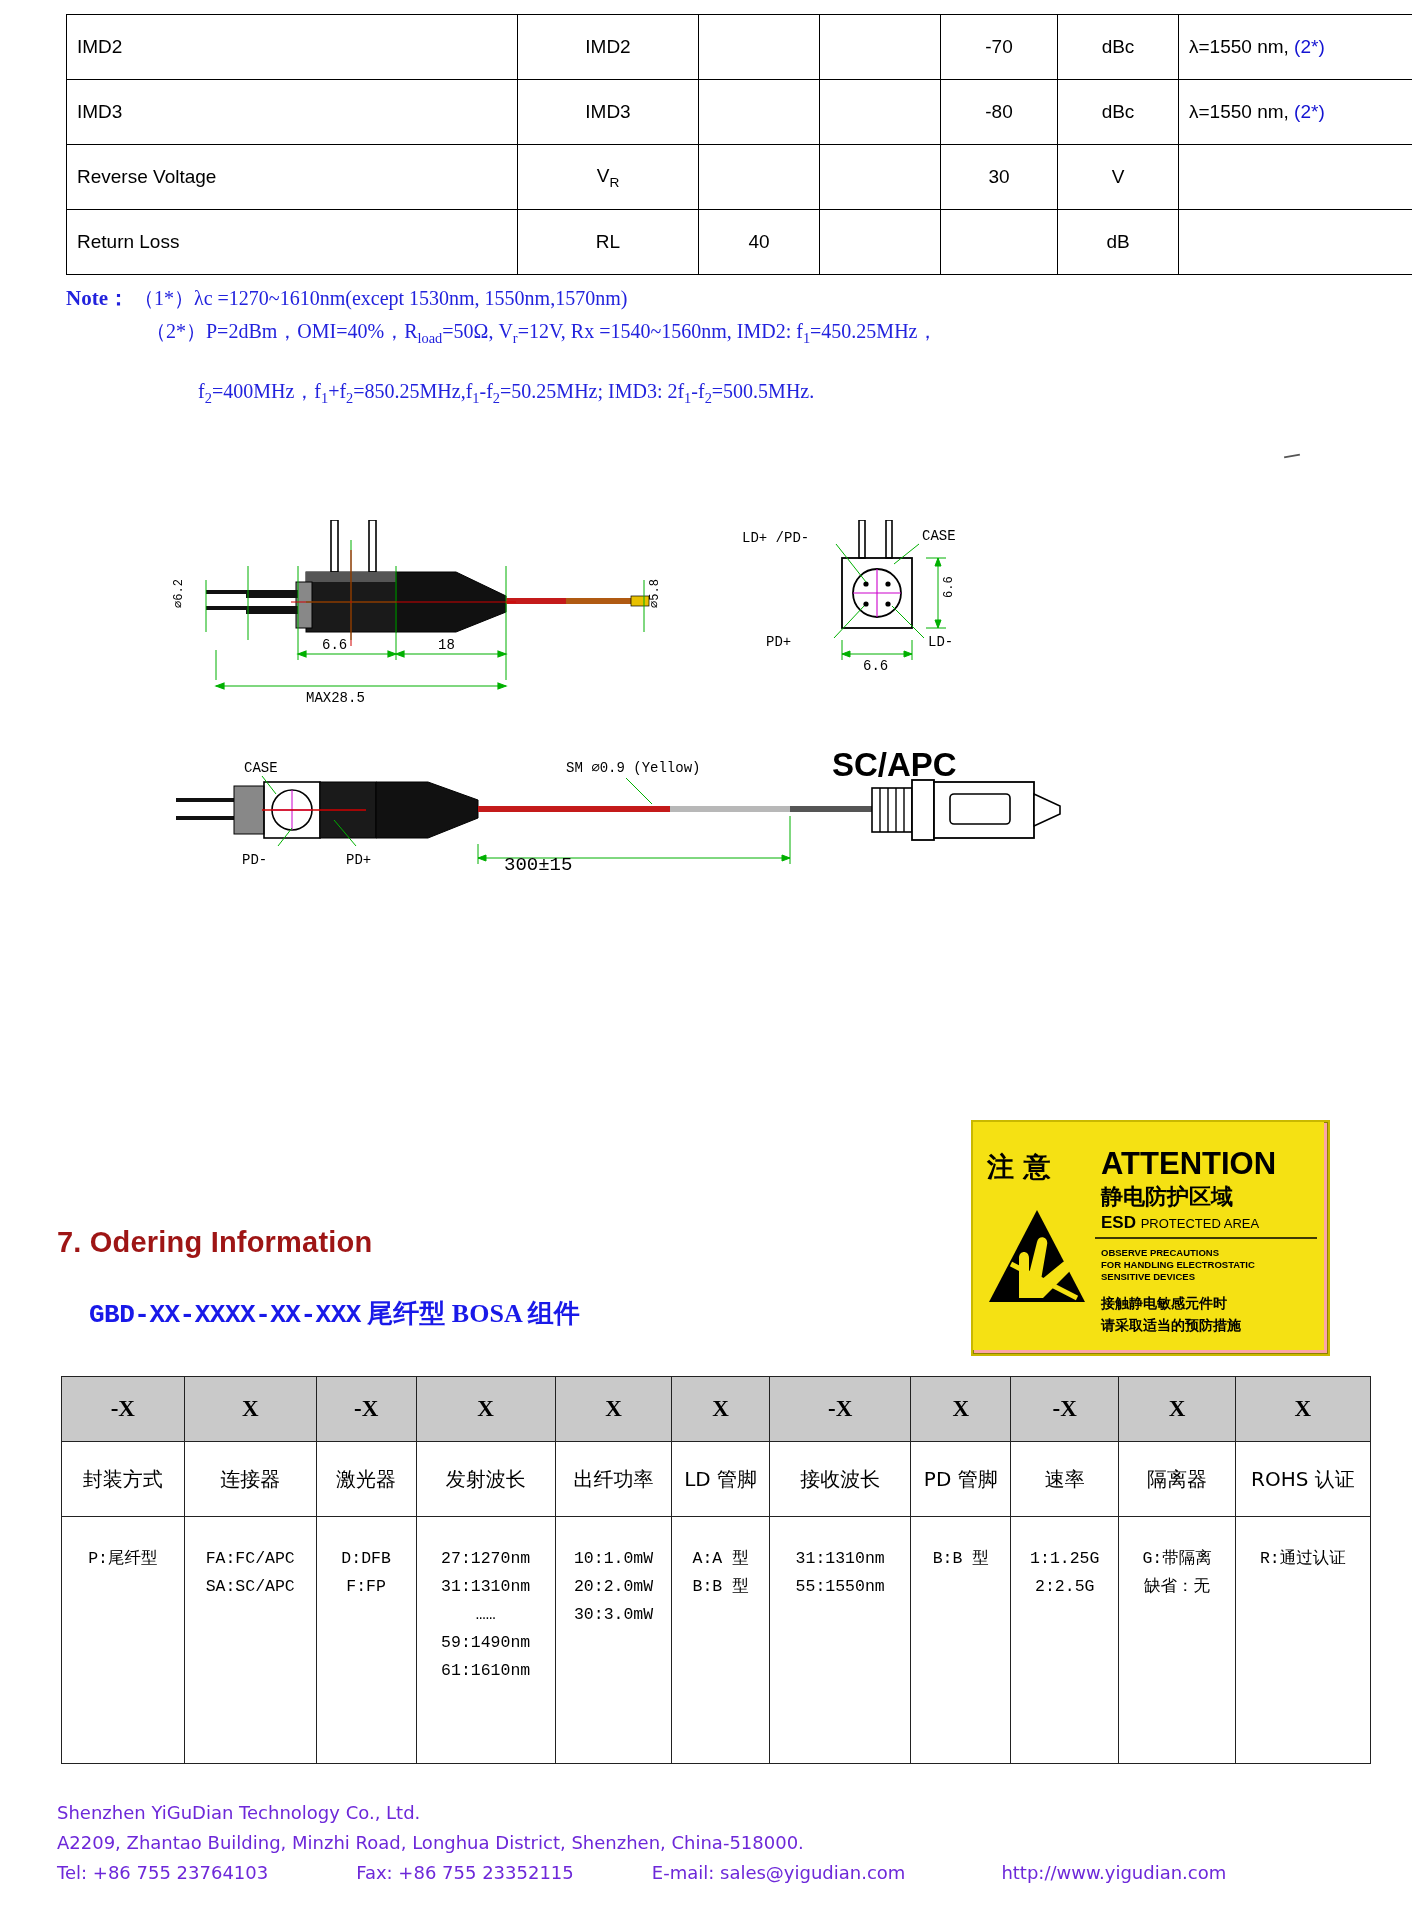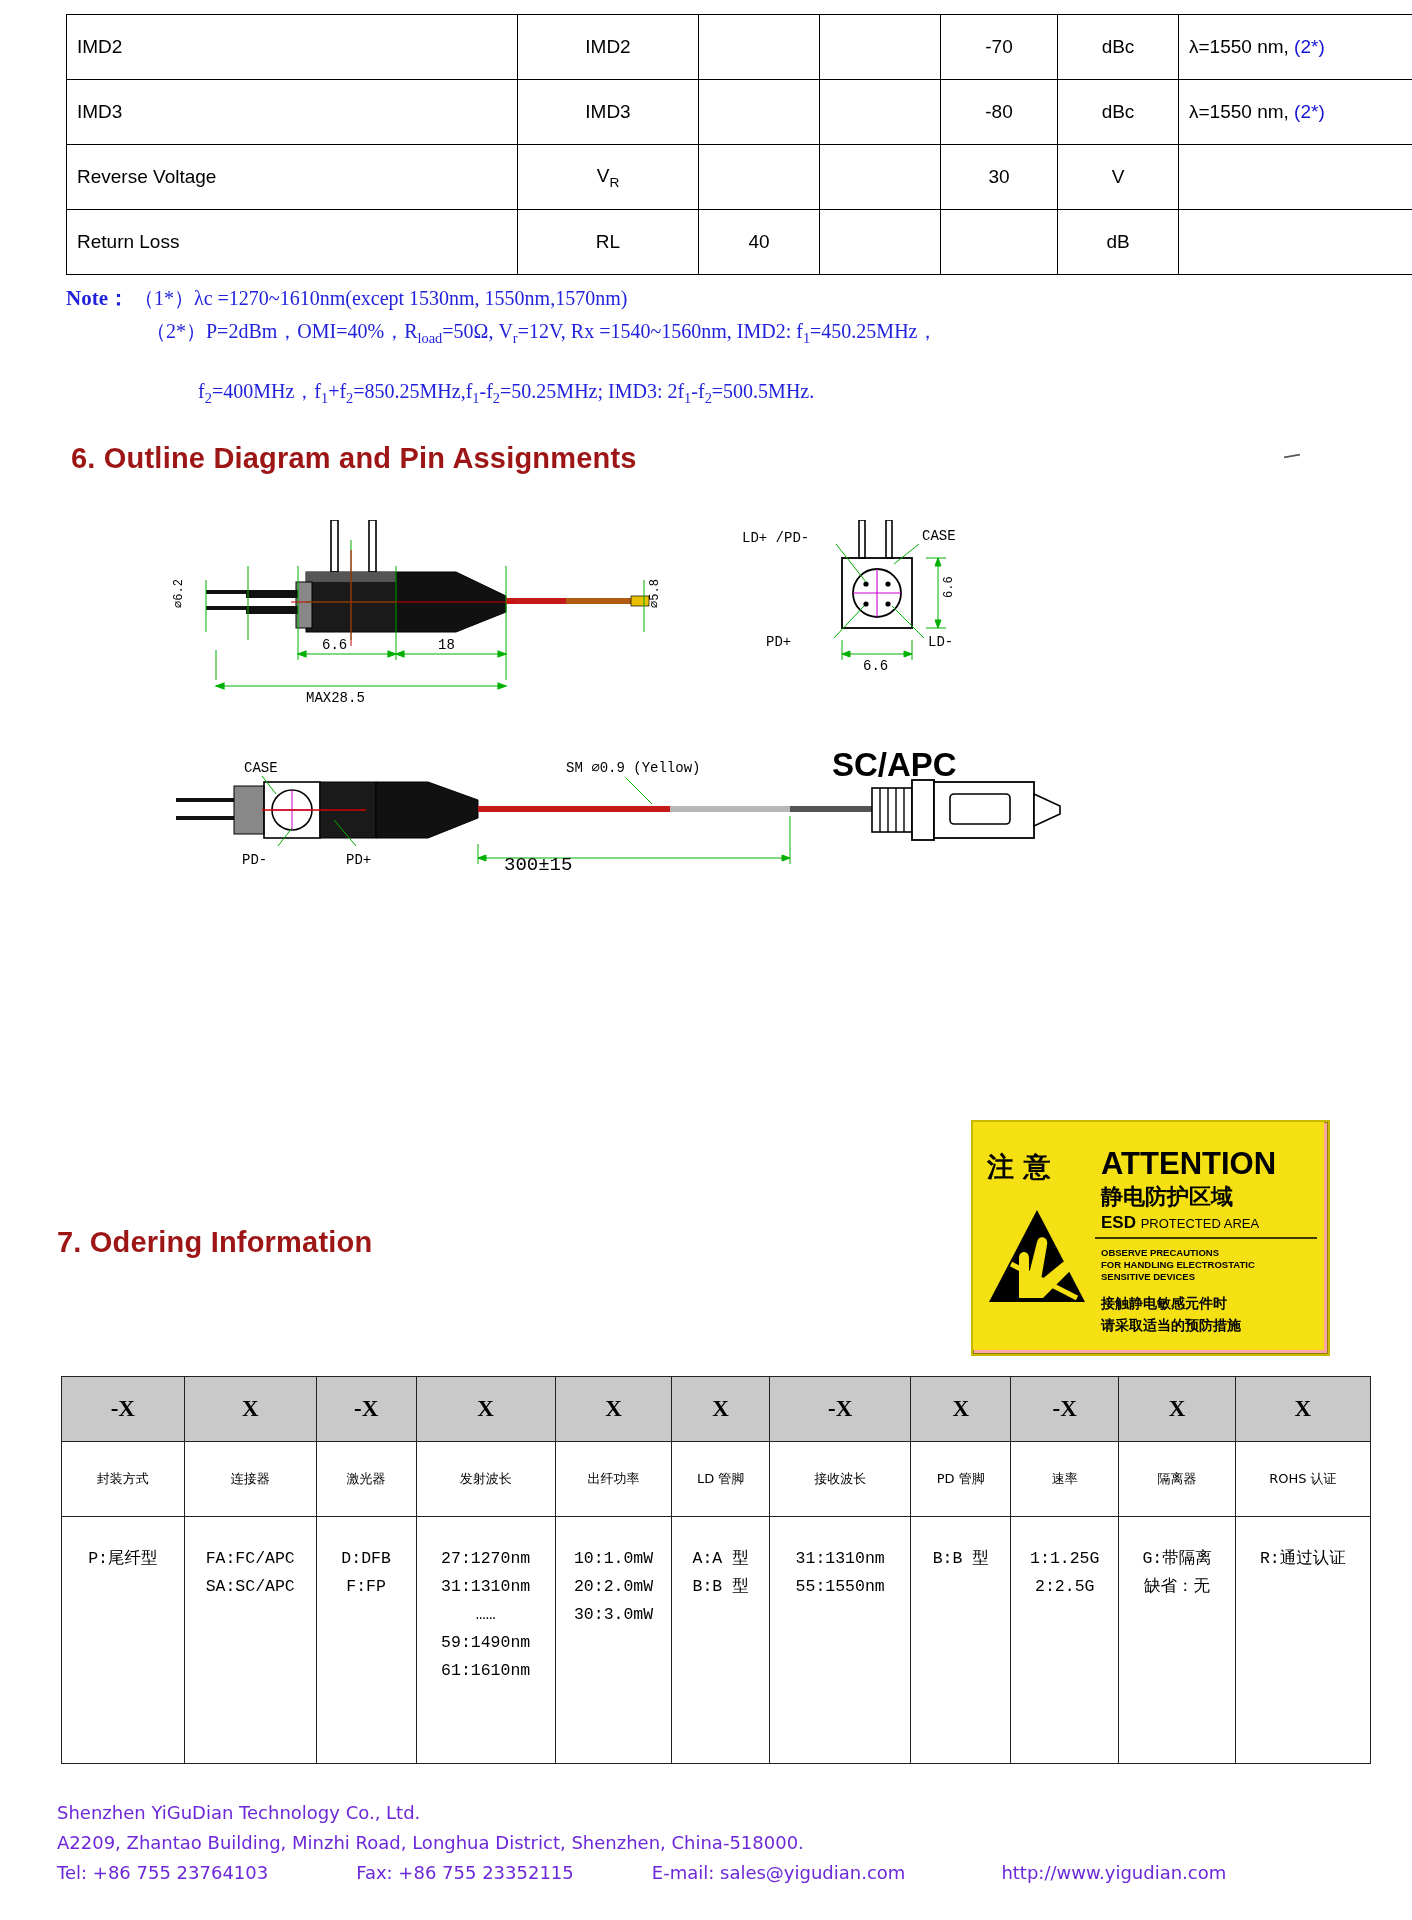--- a/index.html
+++ b/index.html
@@ -81,21 +81,21 @@
     font-family:"Liberation Mono", monospace;
   }
   table.ord td{
     border:1px solid #222;vertical-align:middle;text-align:center;
     font-size:16px;line-height:28px;padding:6px 2px;
   }
   table.ord tr.hdr td{
     background:#c9c9c9;height:52px;
     font-family:"Liberation Serif", serif;font-size:23px;font-weight:bold;
   }
-  table.ord tr.names td{height:62px;font-size:13px;font-family:"DejaVu Sans", sans-serif;}
+  table.ord tr.names td{height:62px;font-size:20px;font-family:"DejaVu Sans", sans-serif;}
   table.ord tr.vals td{height:212px;vertical-align:top;padding-top:28px;font-size:16.5px;}
   table.ord .vcell div{white-space:nowrap;}
 
   
   .footer{
     position:absolute;left:48px;top:1798px;width:1320px;
     font-family:"DejaVu Sans", sans-serif;font-size:18px;line-height:30px;color:#6d28d9;
   }
   .footer .rowline{display:block;white-space:nowrap;}
   .footer .sp1{display:inline-block;width:88px;}
@@ -154,21 +154,20 @@
       <span>（1*）λc =1270~1610nm(except 1530nm, 1550nm,1570nm)</span>
     </div>
     <div class="nline indent1">
       <span>（2*）P=2dBm，OMI=40%，R</span><sub>load</sub><span>=50Ω, V</span><sub>r</sub><span>=12V, Rx =1540~1560nm, IMD2: f</span><sub>1</sub><span>=450.25MHz，</span>
     </div>
     <div class="nline indent2">
       <span>f</span><sub>2</sub><span>=400MHz，f</span><sub>1</sub><span>+f</span><sub>2</sub><span>=850.25MHz,f</span><sub>1</sub><span>-f</span><sub>2</sub><span>=50.25MHz; IMD3: 2f</span><sub>1</sub><span>-f</span><sub>2</sub><span>=500.5MHz.</span>
     </div>
   </div>
 
-  <div class="h-sec" id="sec6">6. Outline Diagram and Pin Assignments</div>
   <div class="tick-mark"></div>
 
   <div class="diagram">
     <svg width="1250" height="460" viewBox="0 0 1250 460">
       <g font-family="Liberation Mono, monospace" font-size="14" fill="#000">
 
         <g>
 
           <rect x="265" y="0" width="7" height="52" fill="none" stroke="#000" stroke-width="1.6"></rect>
           <rect x="303" y="0" width="7" height="52" fill="none" stroke="#000" stroke-width="1.6"></rect>
@@ -341,20 +340,23 @@
       <g transform="translate(12,84)">
         <polygon points="52,4 100,96 4,96" fill="#000"></polygon>
         <path d="M34,92 L34,52 C34,44 44,44 44,52 L44,68 L52,36 C54,28 64,31 62,39 L56,74 L78,56 C85,50 92,58 85,65 L58,92 Z" fill="#f5e113"></path>
         <line x1="26" y1="58" x2="92" y2="92" stroke="#f5e113" stroke-width="5"></line>
       </g>
     </svg>
   </div>
 
   <div class="h-sec" id="sec7">7. Odering Information</div>
 
+  <div class="order-code">
+    <span class="mono">GBD-XX-XXXX-XX-XXX</span><span> 尾纤型 </span><span>BOSA</span><span> 组件</span>
+  </div>
 
   <div class="ord-wrap">
     <table class="ord">
       <colgroup>
         <col style="width:118px">
           <col style="width:127px">
           <col style="width:96px">
           <col style="width:134px">
         <col style="width:112px">
           <col style="width:94px">

